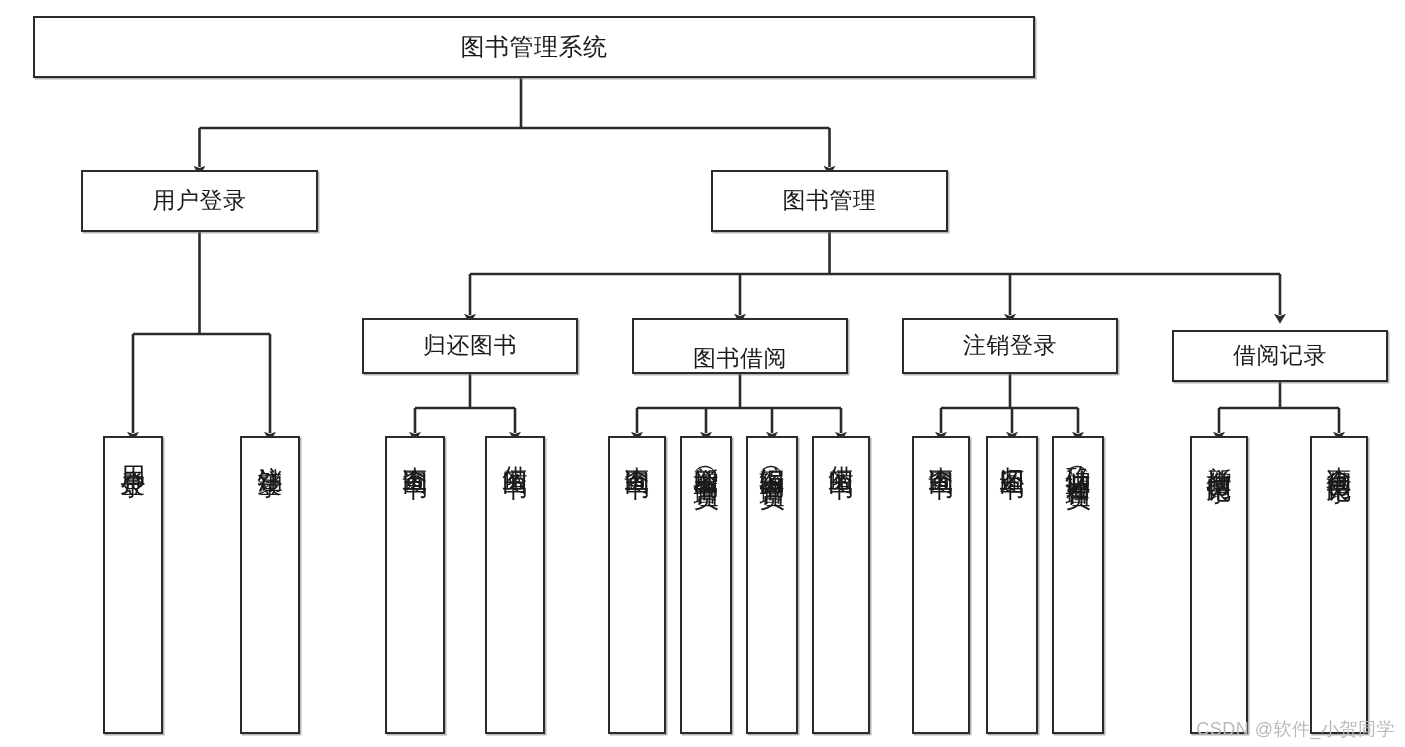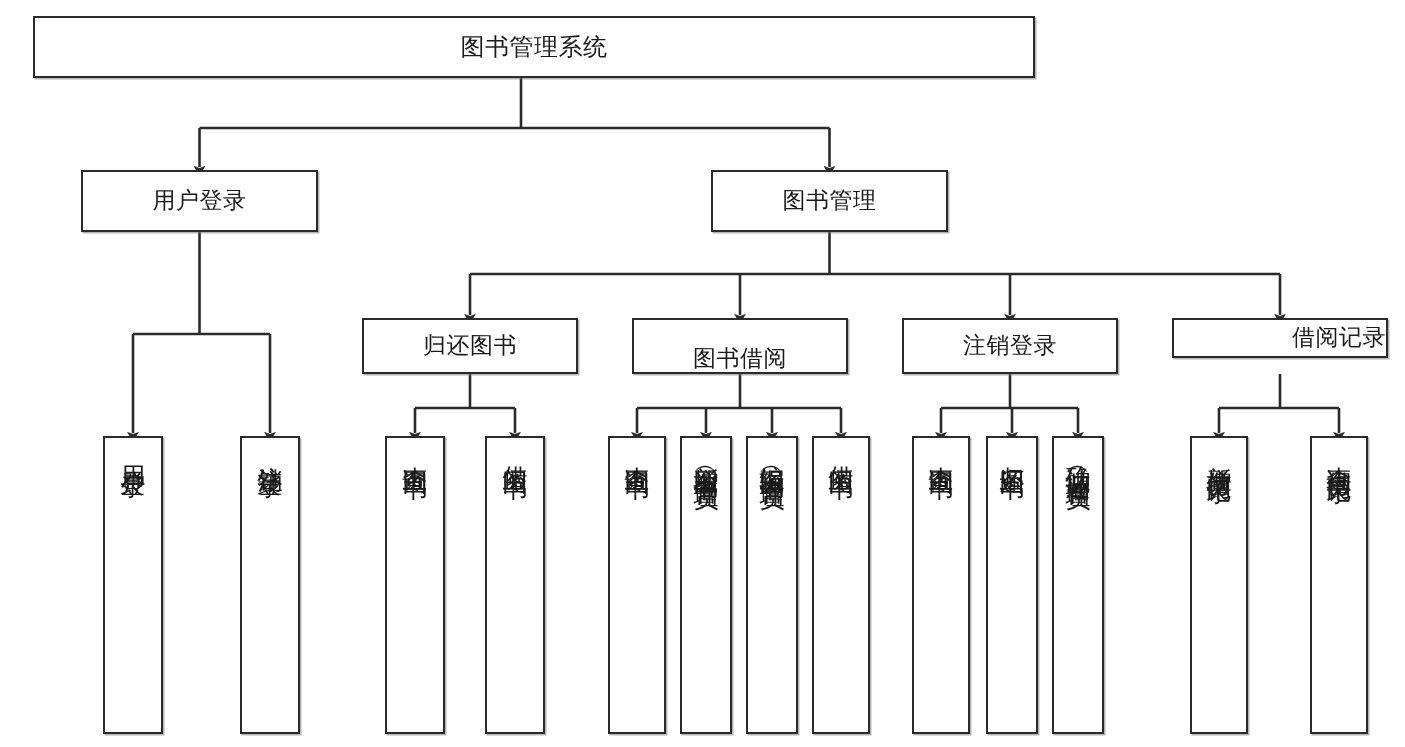--- a/index.html
+++ b/index.html
@@ -129,21 +129,21 @@
       </div>
       <div class="node horiz" style="left: 362px; top: 318px; width: 216px; height: 56px;">
         <span class="label">归还图书</span>
       </div>
       <div class="node horiz" style="left: 632px; top: 318px; width: 216px; height: 56px; align-items: flex-end;">
         <span class="label">图书借阅</span>
       </div>
       <div class="node horiz" style="left: 902px; top: 318px; width: 216px; height: 56px;">
         <span class="label">注销登录</span>
       </div>
-      <div class="node horiz" style="left: 1172px; top: 318px; width: 216px; height: 40px; justify-content: flex-end;">
+      <div class="node horiz" style="left: 1172px; top: 330px; width: 216px; height: 52px;">
         <span class="label">借阅记录</span>
       </div>
       <div class="node vert" style="left: 103px; top: 436px; width: 60px; height: 298px;">
         <span class="label">用户登录</span>
       </div>
       <div class="node vert" style="left: 240px; top: 436px; width: 60px; height: 298px;">
         <span class="label">注销登录</span>
       </div>
       <div class="node vert" style="left: 385px; top: 436px; width: 60px; height: 298px;">
         <span class="label">查询图书</span>
@@ -173,13 +173,14 @@
         <span class="label">确认归还（管理员）</span>
       </div>
       <div class="node vert" style="left: 1190px; top: 436px; width: 58px; height: 298px;">
         <span class="label">新增借阅记录</span>
       </div>
       <div class="node vert" style="left: 1310px; top: 436px; width: 58px; height: 298px;">
         <span class="label">查询借阅记录</span>
       </div>
     </div>
 
+  <div class="watermark">CSDN @软件_小贺同学</div>
 </div>
 
 </body></html>

